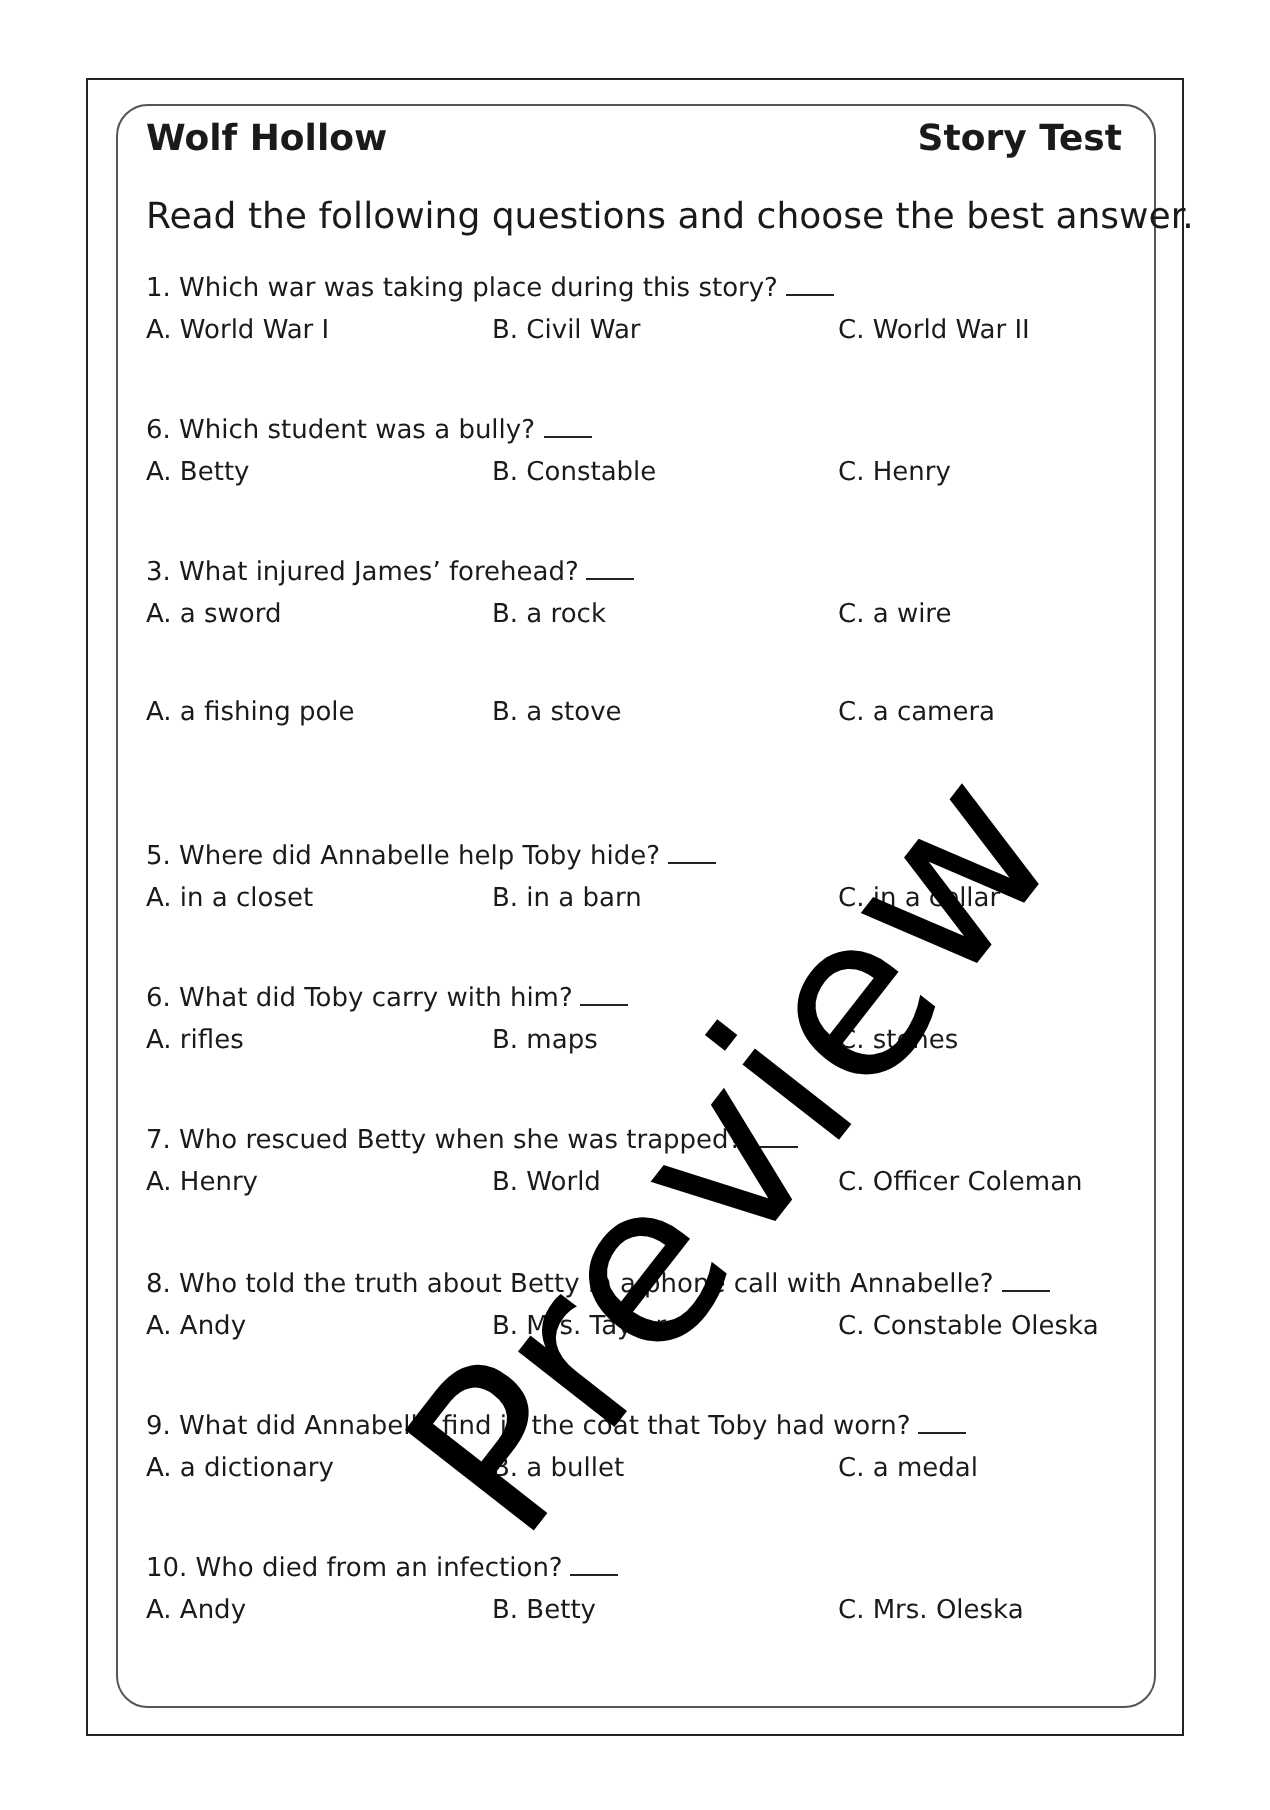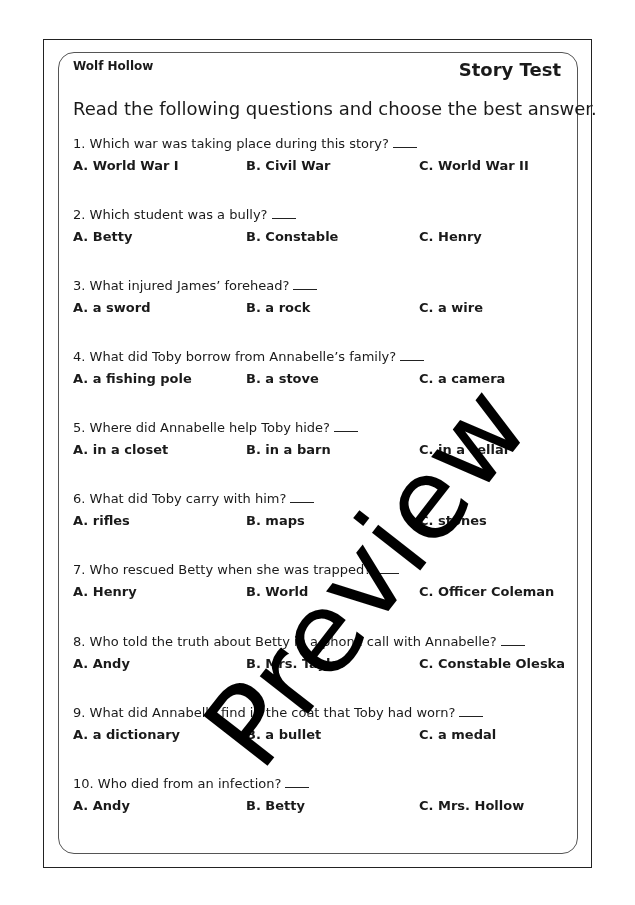--- a/index.html
+++ b/index.html
@@ -2,27 +2,27 @@
 <html><head>
 <meta charset="utf-8">
 <style>
   html, body { margin: 0; padding: 0; background: #ffffff; }
   body { width: 635px; height: 905px; position: relative; overflow: hidden;
          font-family: "DejaVu Sans", "Liberation Sans", sans-serif; color: #1a1a1a; }
   .page-frame { position: absolute; left: 43px; top: 39px; width: 549px; height: 829px;
                 border: 1.5px solid #222; box-sizing: border-box; }
   .inner-box { position: absolute; left: 58px; top: 52px; width: 520px; height: 802px;
                border: 1.5px solid #555; border-radius: 16px; box-sizing: border-box; }
-  .title-left { position: absolute; left: 73px; top: 59px; font-size: 12px; font-weight: bold; text-align: center; }
+  .title-left { position: absolute; left: 73px; top: 59px; font-size: 18px; font-weight: bold; text-align: center; }
   .title-right { position: absolute; right: 74px; top: 59px; font-size: 18px; font-weight: bold; }
   .instructions { position: absolute; left: 73px; top: 98px; font-size: 18px; }
   .question { position: absolute; left: 73px; width: 500px; font-size: 13px; }
   .q-text { height: 22px; line-height: 18px; }
   .blank { display: inline-block; width: 24px; border-bottom: 1.2px solid #222; height: 12px; vertical-align: baseline; margin-left: 4px; }
-  .choices { position: relative; height: 20px; line-height: 18px; font-weight: bold; }
+  .choices { position: relative; height: 20px; line-height: 18px; }
   .choice { position: absolute; top: 0; white-space: nowrap; }
   .choice.a { left: 0; }
   .choice.b { left: 173px; }
   .choice.c { left: 346px; }
   .watermark { position: absolute; left: 145px; top: 520px; font-size: 112px;
                font-family: "DejaVu Sans", sans-serif; font-weight: normal; color: #000;
                transform: rotate(-52deg); transform-origin: center center; letter-spacing: 1px;
                white-space: nowrap; pointer-events: none; line-height: 1; }
 </style>
 </head>
@@ -38,39 +38,38 @@
 <div class="question" style="top:135px">
   <div class="q-text"><span>1. Which war was taking place during this story?</span><span class="blank"></span></div>
   <div class="choices">
     <span class="choice a">A. World War I</span>
     <span class="choice b">B. Civil War</span>
     <span class="choice c">C. World War II</span>
   </div>
 </div>
 
 <div class="question" style="top:206px">
-  <div class="q-text"><span>2. Which student was a bully?</span><span class="blank"></span></div>
+  <div class="q-text"><span>6. Which student was a bully?</span><span class="blank"></span></div>
   <div class="choices">
     <span class="choice a">A. Betty</span>
     <span class="choice b">B. Constable</span>
     <span class="choice c">C. Henry</span>
   </div>
 </div>
 
 <div class="question" style="top:277px">
   <div class="q-text"><span>3. What injured James’ forehead?</span><span class="blank"></span></div>
   <div class="choices">
     <span class="choice a">A. a sword</span>
     <span class="choice b">B. a rock</span>
     <span class="choice c">C. a wire</span>
   </div>
 </div>
 
 <div class="question" style="top:348px">
-  <div class="q-text"><span>4. What did Toby borrow from Annabelle’s family?</span><span class="blank"></span></div>
   <div class="choices">
     <span class="choice a">A. a fishing pole</span>
     <span class="choice b">B. a stove</span>
     <span class="choice c">C. a camera</span>
   </div>
 </div>
 
 <div class="question" style="top:419px">
   <div class="q-text"><span>5. Where did Annabelle help Toby hide?</span><span class="blank"></span></div>
   <div class="choices">
@@ -114,17 +113,17 @@
     <span class="choice b">B. a bullet</span>
     <span class="choice c">C. a medal</span>
   </div>
 </div>
 
 <div class="question" style="top:775px">
   <div class="q-text"><span>10. Who died from an infection?</span><span class="blank"></span></div>
   <div class="choices">
     <span class="choice a">A. Andy</span>
     <span class="choice b">B. Betty</span>
-    <span class="choice c">C. Mrs. Hollow</span>
+    <span class="choice c">C. Mrs. Oleska</span>
   </div>
 </div>
 
 <div class="watermark">Preview</div>
 
 </body></html>

